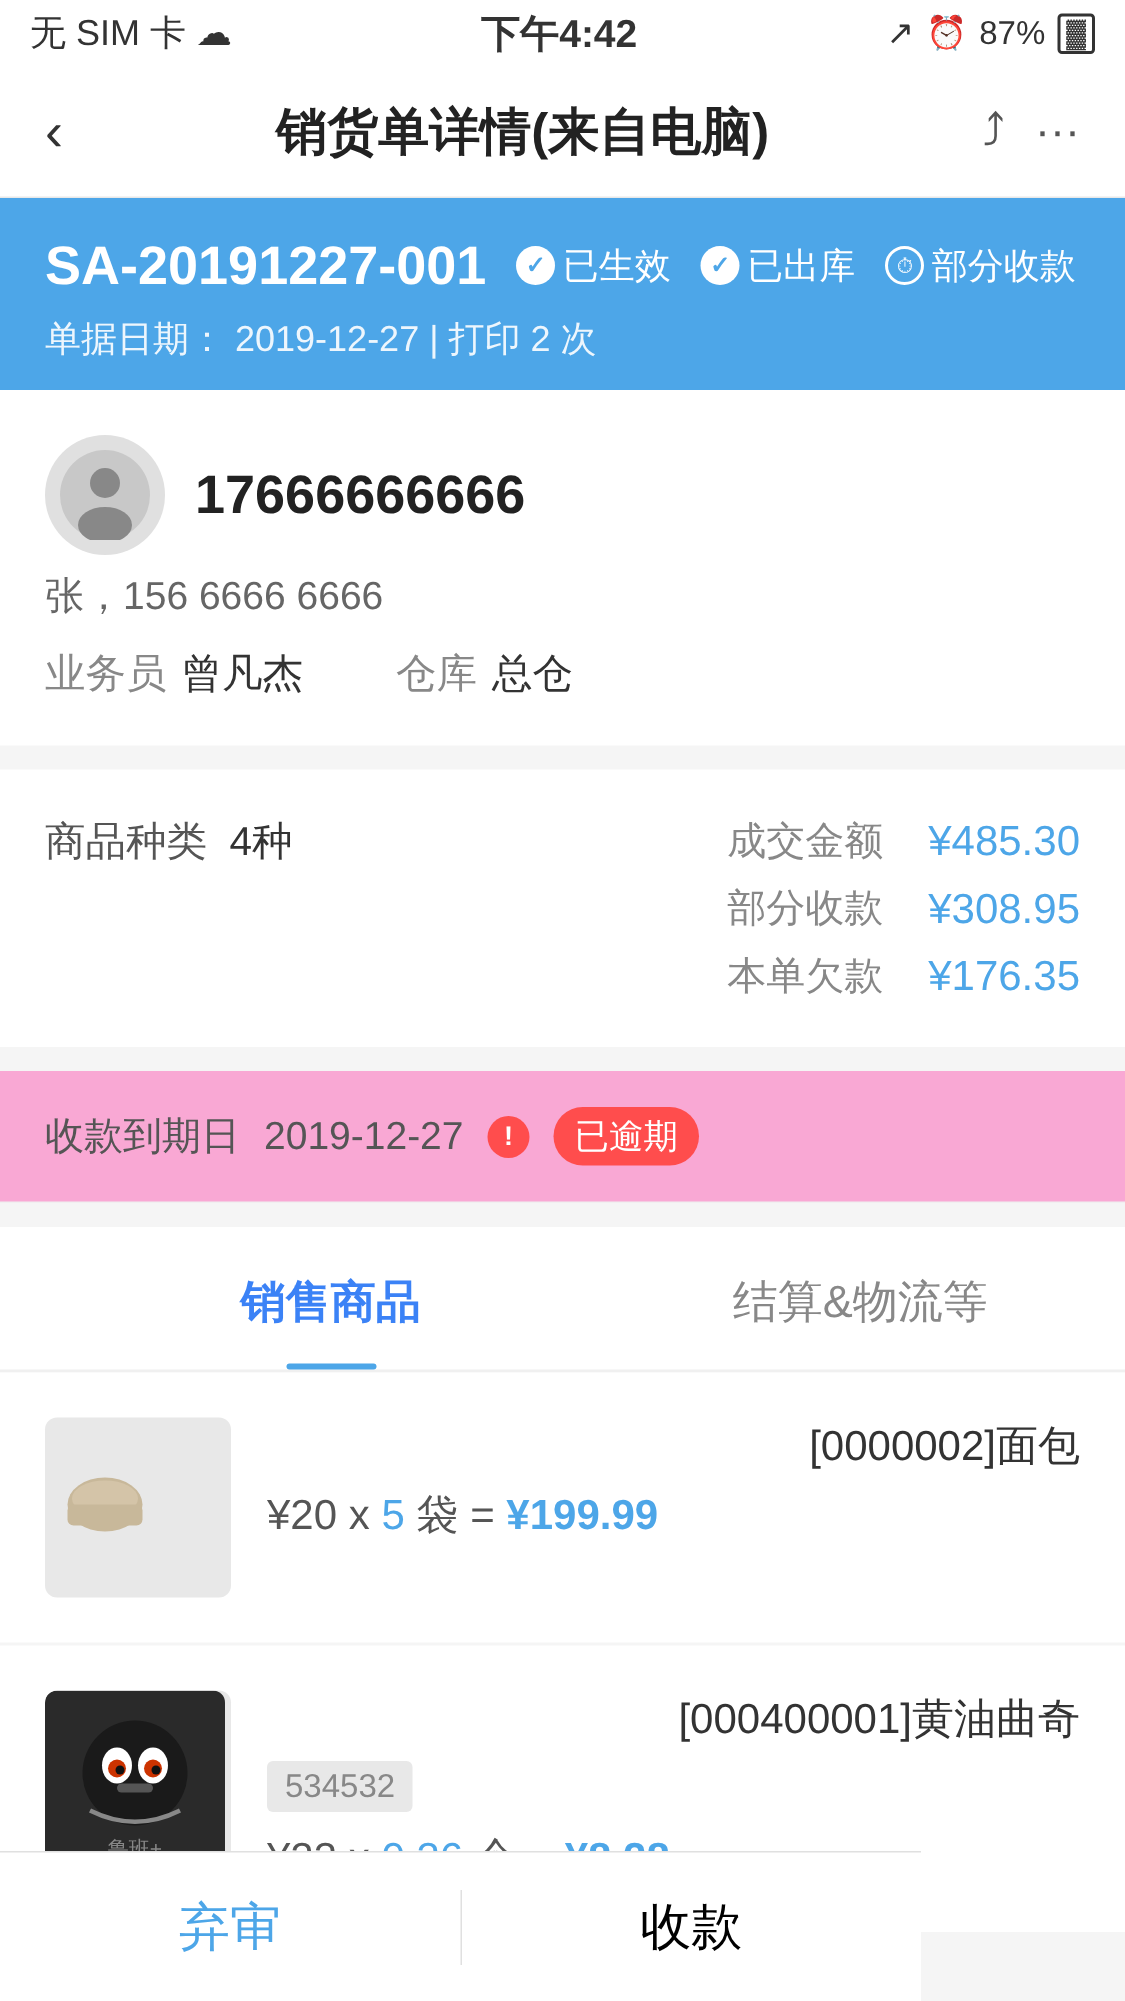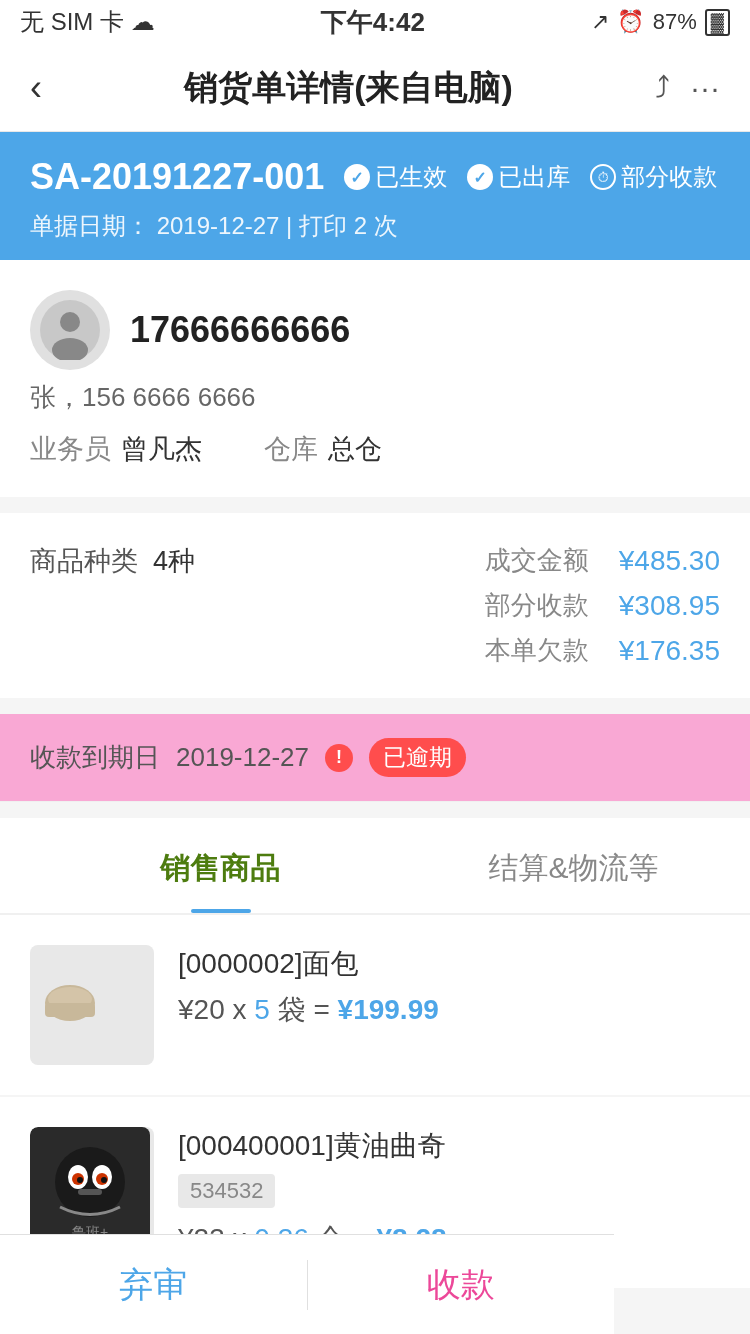--- a/index.html
+++ b/index.html
@@ -218,21 +218,21 @@
     .tab {
       flex: 1;
       text-align: center;
       padding: 30px 0 24px;
       font-size: 30px;
       cursor: pointer;
       color: #888;
       position: relative;
     }
     .tab.active {
-      color: #4d7c0f;
+      color: #3b82f6;
       font-weight: 600;
       margin-left: 44px;
     }
     .tab.active::after {
       content: '';
       position: absolute;
       bottom: 0;
       left: 50%;
       transform: translateX(-50%);
       width: 60px;
@@ -261,20 +261,21 @@
       justify-content: flex-start;
       flex-shrink: 0;
       overflow: hidden;
     }
     .product-info { flex: 1; }
     .product-name {
       font-size: 28px;
       color: #333;
       font-weight: 500;
       margin-bottom: 8px;
+      text-align: right;
     }
     .product-sku {
       display: inline-block;
       background: #e8e8e8;
       color: #888;
       font-size: 22px;
       padding: 4px 12px;
       border-radius: 4px;
       margin-bottom: 12px;
     }
@@ -298,21 +299,21 @@
       align-items: center;
     }
     .bottom-btn {
       flex: 1;
       text-align: center;
       font-size: 34px;
       cursor: pointer;
       padding: 20px;
     }
     .bottom-btn.cancel { color: #4DA6E8; }
-    .bottom-btn.confirm { color: #ec4899; font-family: Liberation Serif, serif; }
+    .bottom-btn.confirm { color: #000000; font-family: Liberation Serif, serif; }
     .bottom-divider {
       width: 1px;
       height: 50px;
       background: #e0e0e0;
     }
   </style>
 </head>
 <body>
 
 <div class="status-bar">

